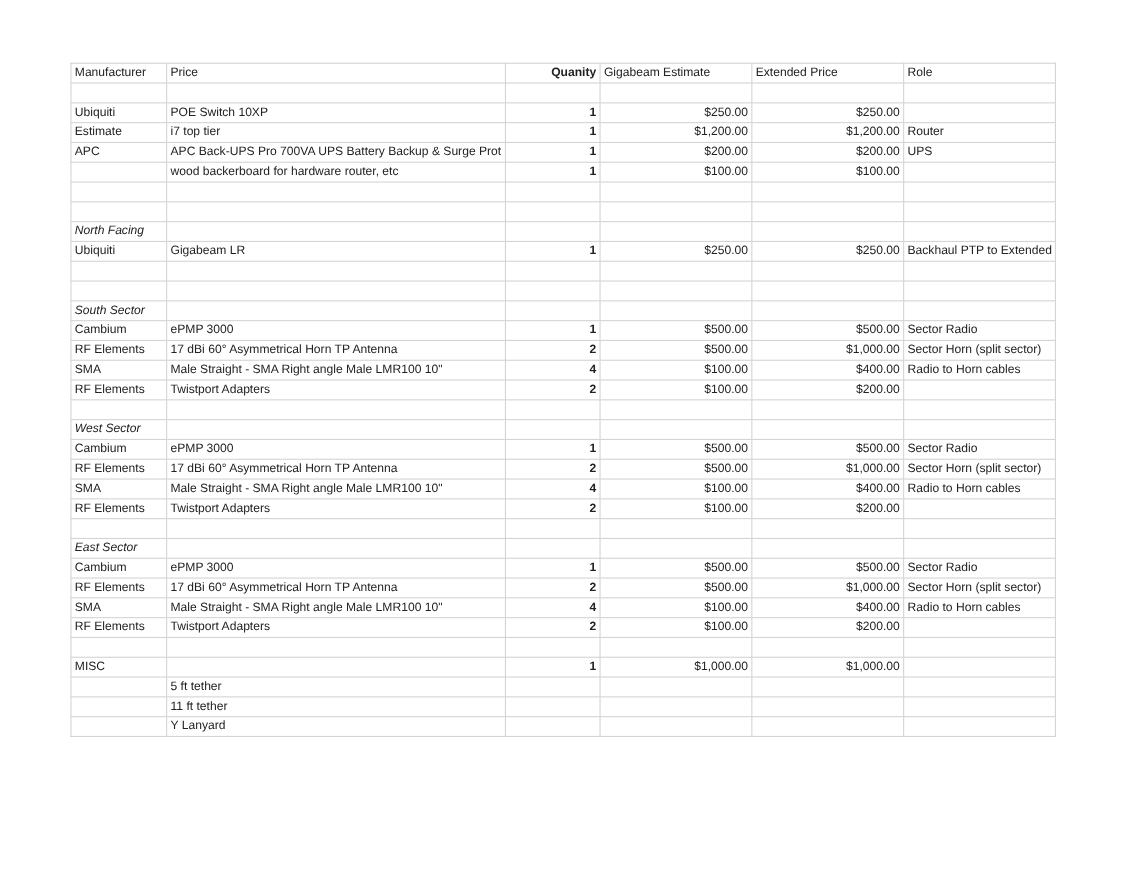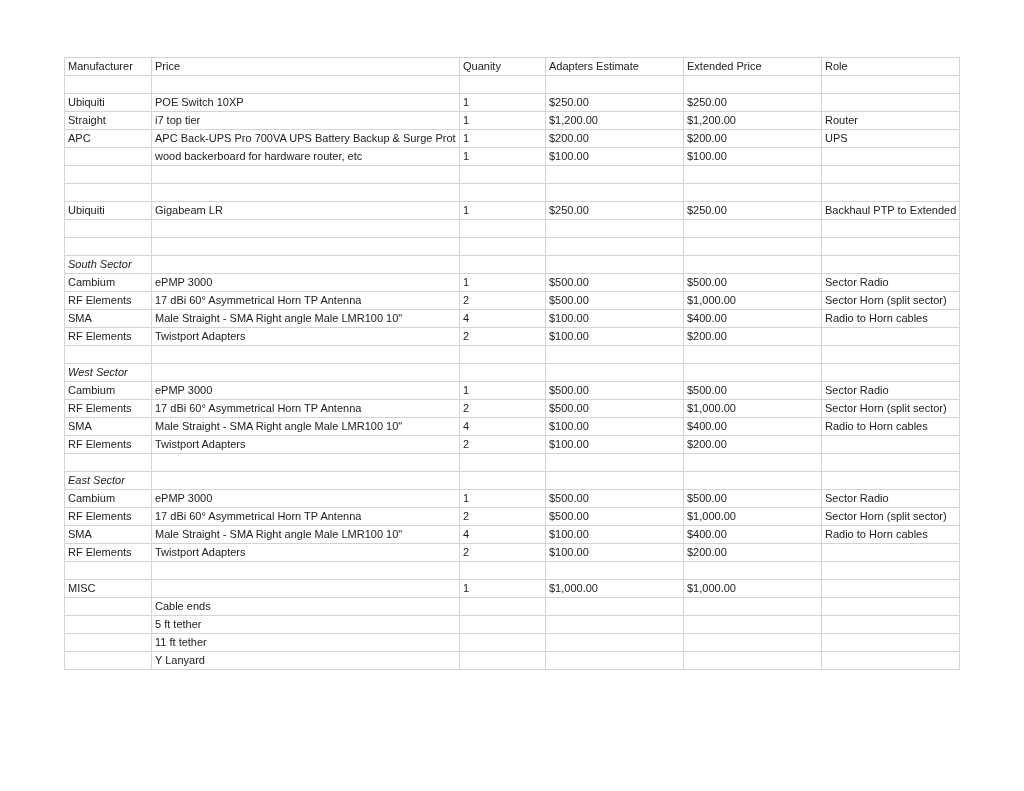--- a/index.html
+++ b/index.html
@@ -8,43 +8,43 @@
   #sheet { position: absolute; left: 64px; top: 57px; border-collapse: collapse;
            table-layout: fixed; font-size: 11px; }
   #sheet td { height: 17px; border: 1px solid #d4d4d4; padding: 0 3px;
               white-space: nowrap; overflow: hidden; line-height: 17px; vertical-align: middle; }
   #sheet col.c0 { width: 87px; }
   #sheet col.c1 { width: 308px; }
   #sheet col.c2 { width: 86px; }
   #sheet col.c3 { width: 138px; }
   #sheet col.c4 { width: 138px; }
   #sheet col.c5 { width: 138px; }
-  .num { text-align: left; }
-  .ctr { text-align: left; }
+  .num { text-align: right; }
+  .ctr { text-align: right; font-weight: bold; }
   .section td { font-style: italic; }
   tr.after-section td { border-top: 2px solid #666; }
 </style>
 </head>
 <body>
 
 <table id="sheet">
   <colgroup>
     <col class="c0">
       <col class="c1">
       <col class="c2">
       <col class="c3">
       <col class="c4">
       <col class="c5">
   </colgroup>
   <thead>
     <tr>
       <td>Manufacturer</td>
       <td>Price</td>
       <td class="ctr">Quanity</td>
-      <td>Adapters Estimate</td>
+      <td>Gigabeam Estimate</td>
       <td>Extended Price</td>
       <td>Role</td>
     </tr>
   </thead>
   <tbody id="rows">
       <tr>
         <td></td>
         <td></td>
         <td></td>
         <td></td>
@@ -53,21 +53,21 @@
       </tr>
       <tr>
         <td>Ubiquiti</td>
         <td>POE Switch 10XP</td>
         <td class="ctr">1</td>
         <td class="num">$250.00</td>
         <td class="num">$250.00</td>
         <td></td>
       </tr>
       <tr>
-        <td>Straight</td>
+        <td>Estimate</td>
         <td>i7 top tier</td>
         <td class="ctr">1</td>
         <td class="num">$1,200.00</td>
         <td class="num">$1,200.00</td>
         <td>Router</td>
       </tr>
       <tr>
         <td>APC</td>
         <td>APC Back-UPS Pro 700VA UPS Battery Backup &amp; Surge Prot</td>
         <td class="ctr">1</td>
@@ -92,20 +92,28 @@
         <td></td>
       </tr>
       <tr>
         <td></td>
         <td></td>
         <td></td>
         <td></td>
         <td></td>
         <td></td>
       </tr>
+      <tr class="section">
+        <td>North Facing</td>
+        <td></td>
+        <td></td>
+        <td></td>
+        <td></td>
+        <td></td>
+      </tr>
       <tr class="after-section">
         <td>Ubiquiti</td>
         <td>Gigabeam LR</td>
         <td class="ctr">1</td>
         <td class="num">$250.00</td>
         <td class="num">$250.00</td>
         <td>Backhaul PTP to Extended</td>
       </tr>
       <tr>
         <td></td>
@@ -266,28 +274,20 @@
         <td></td>
         <td></td>
         <td></td>
       </tr>
       <tr>
         <td>MISC</td>
         <td></td>
         <td class="ctr">1</td>
         <td class="num">$1,000.00</td>
         <td class="num">$1,000.00</td>
-        <td></td>
-      </tr>
-      <tr>
-        <td></td>
-        <td>Cable ends</td>
-        <td class="ctr"></td>
-        <td class="num"></td>
-        <td class="num"></td>
         <td></td>
       </tr>
       <tr>
         <td></td>
         <td>5 ft tether</td>
         <td class="ctr"></td>
         <td class="num"></td>
         <td class="num"></td>
         <td></td>
       </tr>

